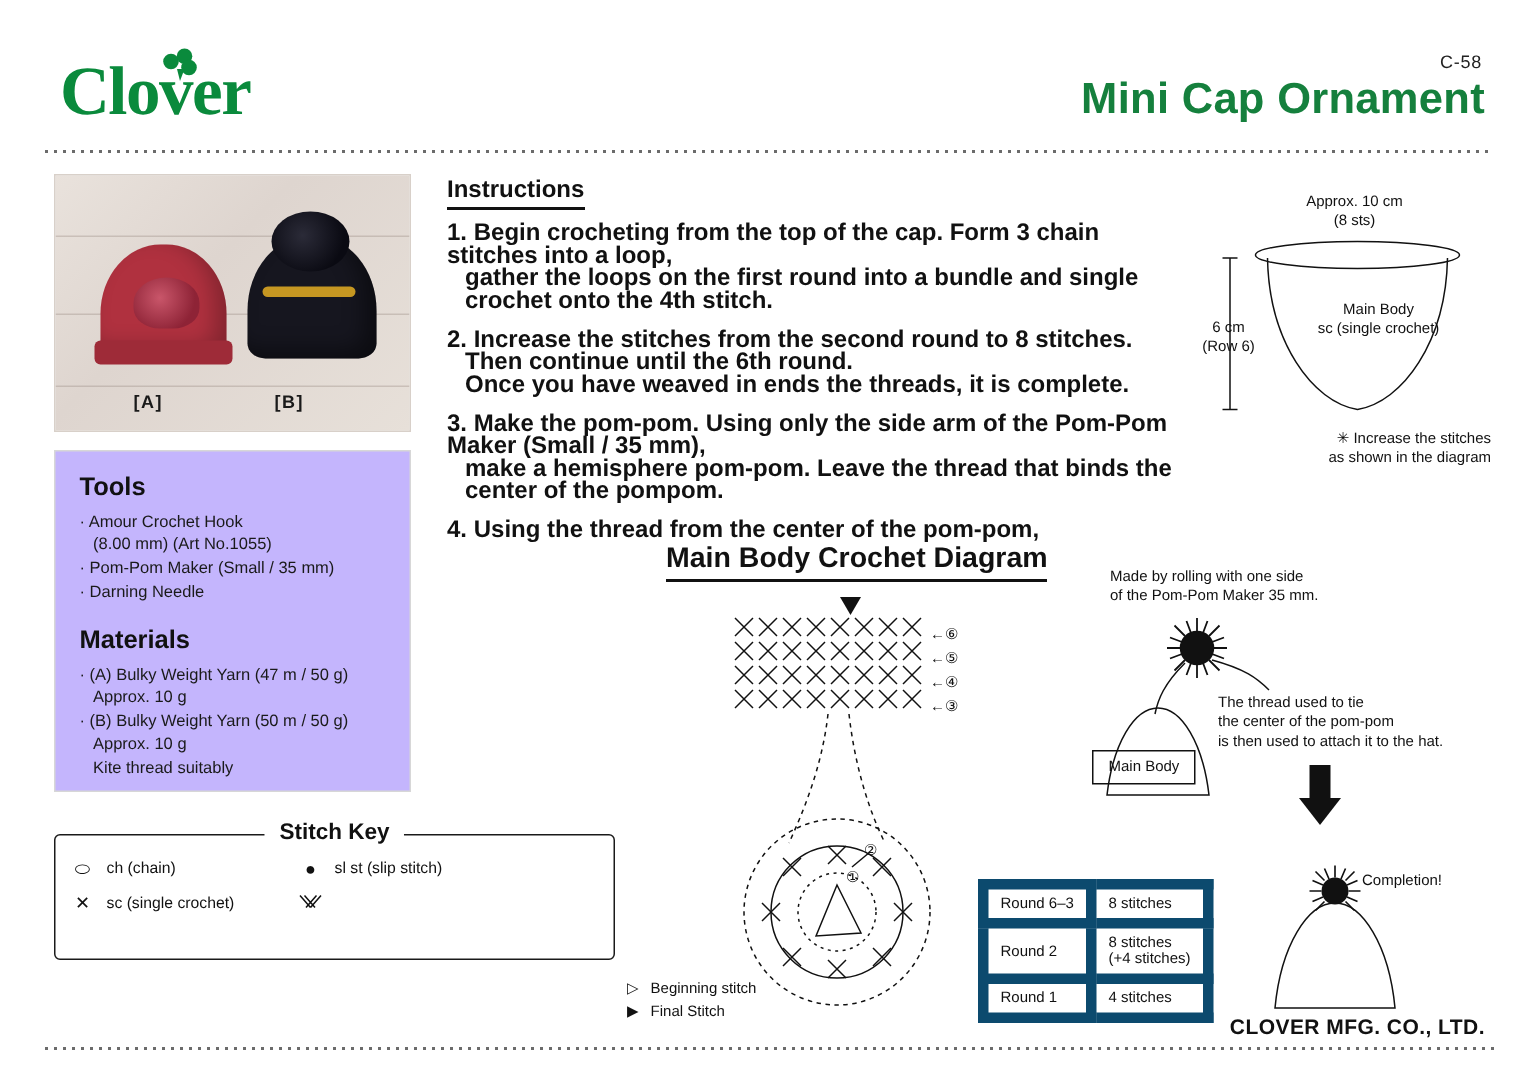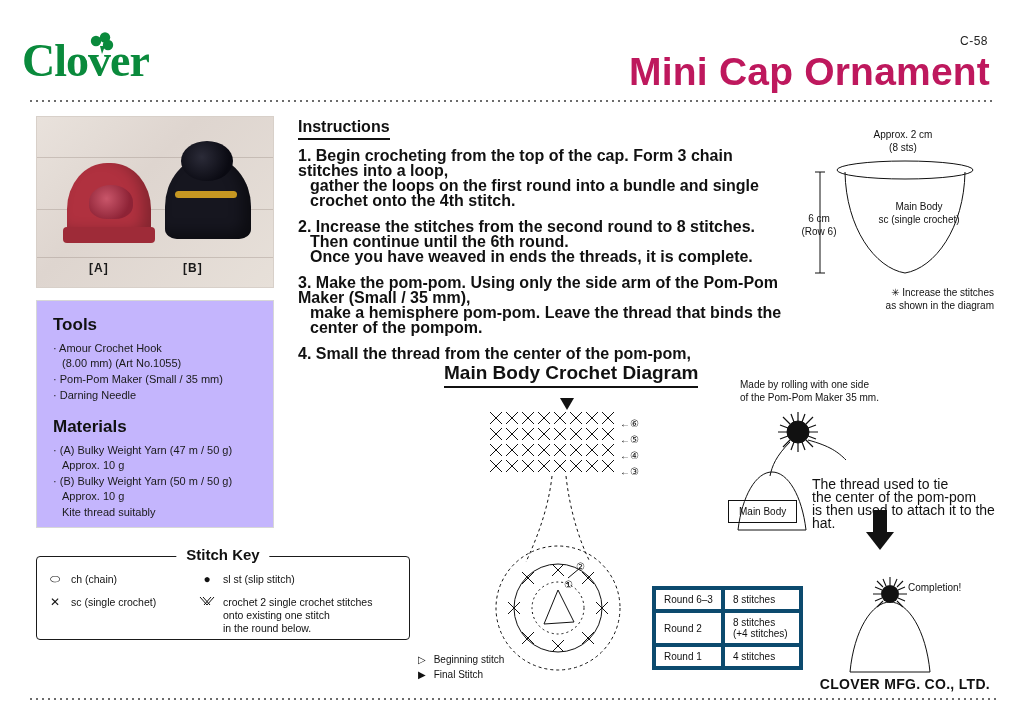--- a/index.html
+++ b/index.html
@@ -12,34 +12,34 @@
     overflow: hidden;
   }
   .page { position: relative; width: 1024px; height: 724px; }
 
   
   .doc-code {
     position: absolute; right: 36px; top: 34px;
     font-size: 12px; color: #222; letter-spacing: .5px;
   }
   .logo {
-    position: absolute; left: 22px; top: 36px;
+    position: absolute; left: 40px; top: 36px;
     width: 160px; height: 56px;
   }
   .logo-text {
     font-family: "Liberation Serif", serif;
     font-weight: bold;
     font-size: 46px;
     color: #0a8a3c;
     letter-spacing: -1px;
     line-height: 50px;
   }
   .title {
     position: absolute; right: 34px; top: 50px;
-    font-size: 39px; font-weight: bold; color: #be185d;
+    font-size: 29px; font-weight: bold; color: #15803d;
     letter-spacing: .2px;
   }
   .dot-rule {
     position: absolute;
     left: 28px; right: 28px;
     height: 2px;
     background-image: radial-gradient(circle, #6b6b6b 1px, transparent 1.1px);
     background-size: 6px 2px;
     background-repeat: repeat-x;
   }
@@ -176,33 +176,33 @@
   
   .legend-bottom { position: absolute; left: 418px; top: 652px; font-size: 10px; line-height: 15px; }
   .legend-bottom div { display: flex; align-items: center; gap: 8px; }
 
   
   .rounds-table {
     position: absolute; left: 652px; top: 586px;
     border-collapse: collapse; font-size: 10px;
   }
   .rounds-table td {
-    border: 4px solid #0c4a6e; padding: 4px 8px; height: 22px;
+    border: 7px solid #0c4a6e; padding: 4px 8px; height: 22px;
     white-space: nowrap;
   }
   .rounds-table td.c2 { min-width: 78px; }
 
   
   .pom-note {
     position: absolute; left: 740px; top: 378px; width: 230px;
     font-size: 10px; line-height: 13px;
   }
   .pom-note2 {
-    position: absolute; left: 812px; top: 478px; width: 200px;
-    font-size: 14px; line-height: 13px;
+    position: absolute; left: 812px; top: 462px; width: 200px;
+    font-size: 10px; line-height: 13px;
   }
   .main-body-box {
     position: absolute; left: 728px; top: 500px;
     border: 1px solid #111; padding: 5px 10px; font-size: 10px;
   }
   .completion {
     position: absolute; left: 908px; top: 582px; font-size: 10px;
   }
   .pom-svg { position: absolute; left: 720px; top: 390px; }
 
@@ -294,23 +294,20 @@
       <div class="sk-item">
         <span class="sk-glyph">✕</span>
         <span>sc (single crochet)</span>
       </div>
       <div class="sk-item">
         <span class="sk-glyph">
           <svg width="16" height="13" viewBox="0 0 16 13">
               <path d="M1 1 L8 9 M15 1 L8 9 M4 1 L11 9 M12 1 L5 9" stroke="#111" stroke-width="1" fill="none"></path>
             </svg>
         </span>
-        <span style="white-space:pre-line">crochet 2 single crochet stitches
-onto existing one stitch
-in the round below.</span>
       </div>
     </div>
   </div>
 
   <div class="instructions-title">Instructions</div>
   <div class="steps">
     <div class="step">
       <span>1.</span>
       <span>Begin crocheting from the top of the cap. Form 3 chain stitches into a loop,</span>
       <span class="cont">gather the loops on the first round into a bundle and single crochet onto the 4th stitch.</span>
@@ -321,34 +318,34 @@
       <span class="cont">Then continue until the 6th round.</span>
       <span class="cont">Once you have weaved in ends the threads, it is complete.</span>
     </div>
     <div class="step">
       <span>3.</span>
       <span>Make the pom-pom. Using only the side arm of the Pom-Pom Maker (Small / 35 mm),</span>
       <span class="cont">make a hemisphere pom-pom. Leave the thread that binds the center of the pompom.</span>
     </div>
     <div class="step">
       <span>4.</span>
-      <span>Small the thread from the center of the pom-pom,</span>
+      <span>Using the thread from the center of the pom-pom,</span>
     </div>
   </div>
 
   <div class="schematic">
     <svg width="200" height="190" viewBox="0 0 200 190" style="position:absolute;left:0;top:0;">
       <ellipse cx="105" cy="42" rx="68" ry="9" fill="none" stroke="#111" stroke-width="1"></ellipse>
       <path d="M45 44 C46 100, 75 140, 105 145 C135 140, 164 100, 165 44" fill="none" stroke="#111" stroke-width="1"></path>
       <line x1="20" y1="44" x2="20" y2="145" stroke="#111" stroke-width="1"></line>
       <line x1="15" y1="44" x2="25" y2="44" stroke="#111" stroke-width="1"></line>
       <line x1="15" y1="145" x2="25" y2="145" stroke="#111" stroke-width="1"></line>
     </svg>
     <div class="sch-label sch-top">
-      <span>Approx. 2 cm</span><br>
+      <span>Approx. 10 cm</span><br>
       <span>(8 sts)</span>
     </div>
     <div class="sch-label sch-left">
       <span>6 cm</span><br>
       <span>(Row 6)</span>
     </div>
     <div class="sch-label sch-body">
       <span>Main Body</span><br>
       <span>sc (single crochet)</span>
     </div>

